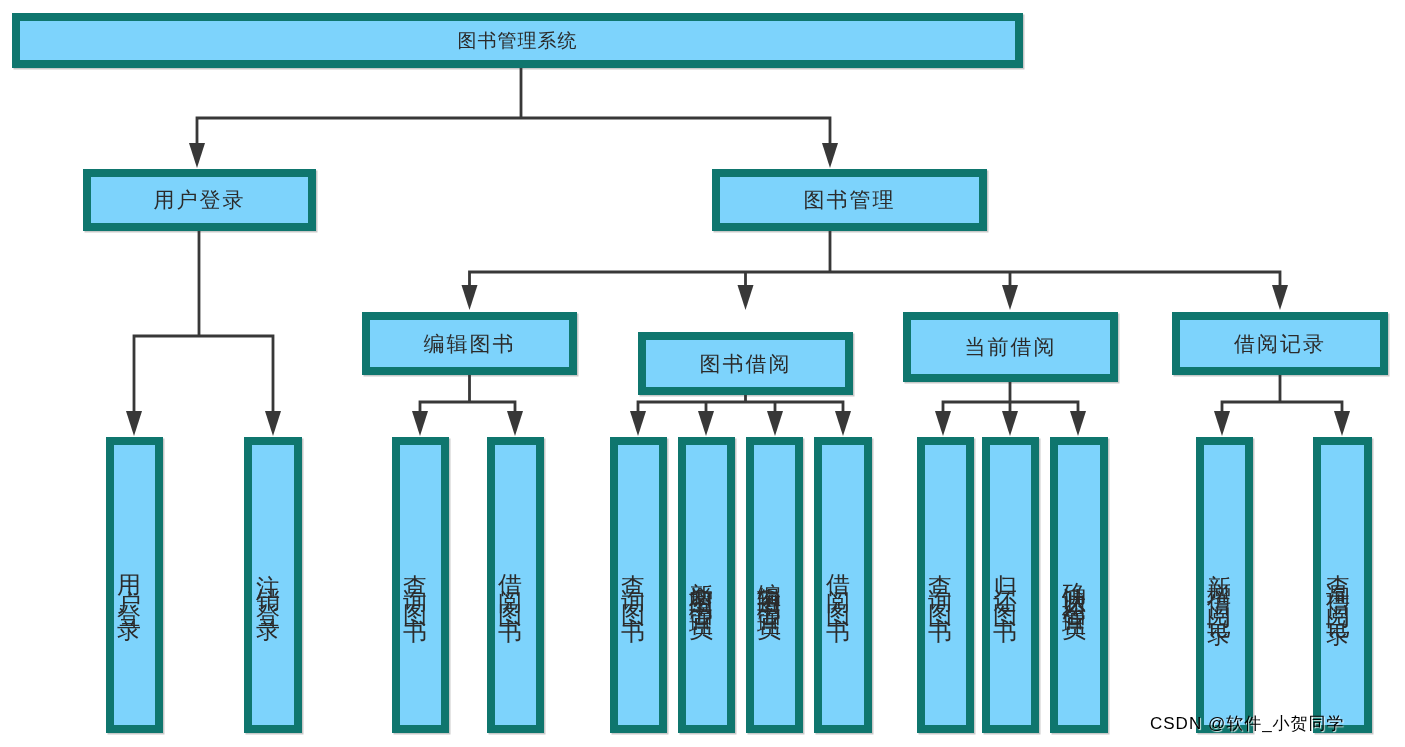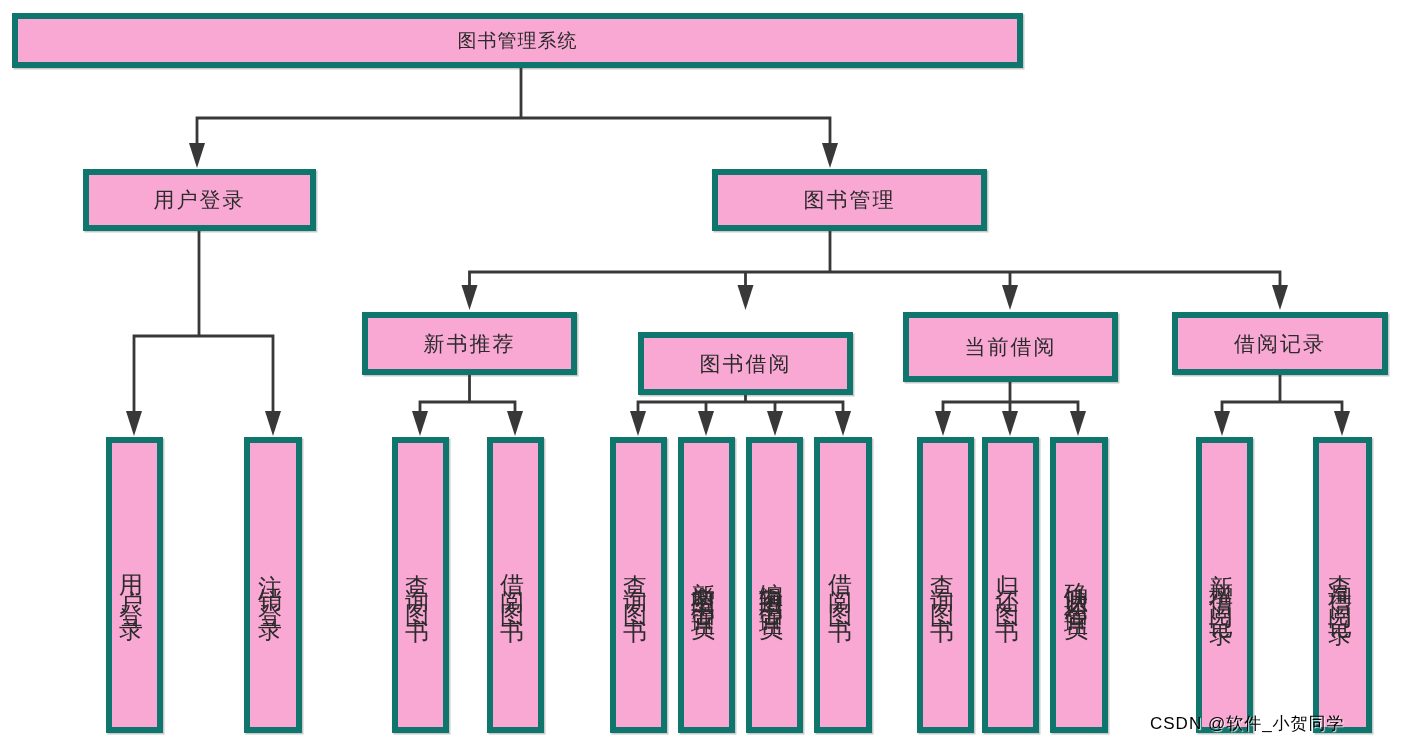--- a/index.html
+++ b/index.html
@@ -5,21 +5,21 @@
   html,body { margin:0; padding:0; background:#ffffff; }
   .stage {
     position:relative; width:1405px; height:747px; background:#ffffff;
     font-family:"Liberation Sans","DejaVu Sans",sans-serif; overflow:hidden;
     color:#2b2b2b;
   }
   .edges { position:absolute; left:0; top:0; width:1405px; height:747px; }
   .edges path { stroke:#383838; stroke-width:2.8; fill:none; stroke-linecap:square; }
   .edges polygon { fill:#383838; }
   .box {
-    position:absolute; background:#f9a8d4; border:6px solid #0f766e;
+    position:absolute; background:#7dd3fc; border:8px solid #0f766e;
     box-sizing:border-box; display:flex; align-items:center; justify-content:center;
     box-shadow:1.5px 1.5px 0 rgba(60,60,60,.28);
   }
   .h1 { font-size:19px; letter-spacing:1px; }
   .h2 { font-size:21px; letter-spacing:2px; }
   .leaf {
     display:block; writing-mode:vertical-rl; text-orientation:mixed;
     text-align:center; line-height:51px; font-size:24px;
   }
   .ls4 { letter-spacing:15px; }
@@ -64,21 +64,21 @@
     <polygon points="1070,411 1086,411 1078,436"></polygon>
     <polygon points="1214,411 1230,411 1222,436"></polygon>
     <polygon points="1334,411 1350,411 1342,436"></polygon>
   </svg>
 
   <div class="box h1" style="left:12px; top:13px; width:1011px; height:55px;">图书管理系统</div>
 
   <div class="box h2" style="left:83px; top:169px; width:233px; height:62px;">用户登录</div>
   <div class="box h2" style="left:712px; top:169px; width:275px; height:62px;">图书管理</div>
 
-  <div class="box h2" style="left:362px; top:312px; width:215px; height:63px;">新书推荐</div>
+  <div class="box h2" style="left:362px; top:312px; width:215px; height:63px;">编辑图书</div>
   <div class="box h2" style="left:638px; top:312px; width:215px; height:63px;margin-top:20px;">图书借阅</div>
   <div class="box h2" style="left:903px; top:312px; width:215px; height:70px;">当前借阅</div>
   <div class="box h2" style="left:1172px; top:312px; width:216px; height:63px;">借阅记录</div>
 
   <div class="box leaf ls4" style="left:106px; top:437px; width:57px; height:296px;">用户登录</div>
   <div class="box leaf ls4" style="left:244px; top:437px; width:58px; height:296px;">注销登录</div>
 
   <div class="box leaf ls4" style="left:392px; top:437px; width:57px; height:296px;">查询图书</div>
   <div class="box leaf ls4" style="left:487px; top:437px; width:57px; height:296px;">借阅图书</div>
 

